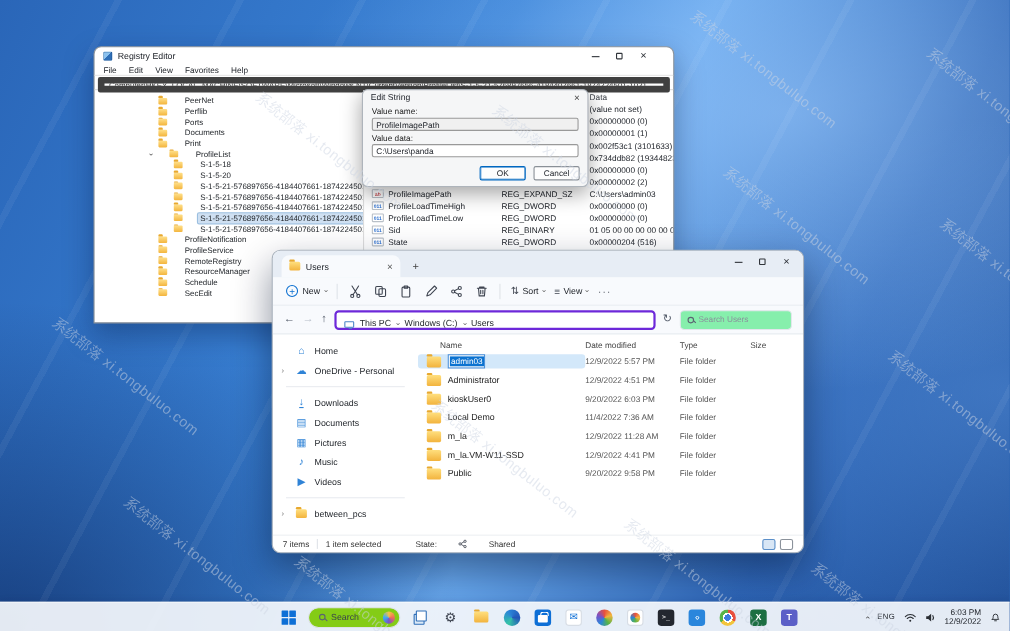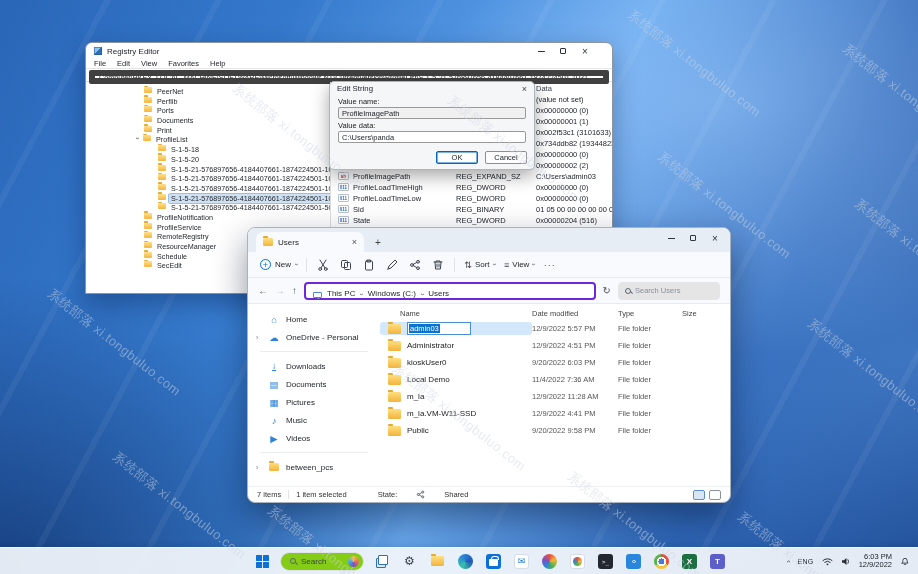--- a/index.html
+++ b/index.html
@@ -21,21 +21,21 @@
 
 
 .reg{position:absolute;left:85px;top:42px;width:528px;height:252px;background:#fff;border:1px solid #8d949c;border-radius:7px 7px 0 0;box-shadow:0 10px 26px rgba(0,20,60,.35);z-index:10;font-size:7.5px}
 .reg-title{height:16px;display:flex;align-items:center;gap:5px;padding:0 16px 0 8px;font-size:8px}
 .regico{width:8px;height:8px;border-radius:1px;background:linear-gradient(135deg,#8cc2ee 0 50%,#2e6fb8 50% 100%);box-shadow:inset 0 0 0 .5px #1d4f86;flex:0 0 auto}
 .reg-menu{display:flex;gap:11px;padding:0 8px;height:10px;align-items:center;border-bottom:1px solid #e6e6e6;font-size:7.5px;color:#24282e}
 .reg-addr{padding:1px 3px;height:13px;border-bottom:1px solid #ddd}
 .reg-addr-box{height:14px;border:6px solid #404040;border-radius:2px;display:flex;align-items:center;padding:0 4px;white-space:nowrap;overflow:hidden;font-size:7.2px;color:#222}
 .reg-body{display:flex;height:calc(100% - 39px);position:relative}
 .reg-tree{width:245px;border-right:1px solid #ddd;padding-top:5px;overflow:hidden}
-.titem{display:flex;align-items:flex-start;gap:3px;height:9.7px;padding-left:58px;white-space:nowrap}
+.titem{display:flex;align-items:center;gap:14px;height:9.7px;padding-left:58px;white-space:nowrap}
 .titem.l1{padding-left:72px}
 .exp-arrow{display:inline-block;transform:rotate(90deg);font-size:7px;color:#444;width:6px;margin-left:-10px;text-align:center;font-style:normal}
 .tfold{flex:0 0 auto;width:8px;height:6px;background:linear-gradient(#ffe08a,#f3b53e);border-radius:1px;position:relative}
 .tfold::before{content:"";position:absolute;top:-1.5px;left:0;width:3.5px;height:1.5px;background:#e8a92f;border-radius:1px 1px 0 0}
 .tlabel{font-size:7.2px;color:#1c2025;padding:0 2px;border-radius:1px}
 .titem.sel .tlabel{background:#cfe0f2;outline:.5px solid #9bbfe0}
 .reg-values{flex:1;position:relative;overflow:hidden;padding-top:1px}
 .vrow{height:11px;position:relative}
 .vhead{color:#3a3f46}
 .vname{position:absolute;left:22px;top:1px;white-space:nowrap}
@@ -72,21 +72,21 @@
 .tbtn svg{stroke:#3e4450;fill:none;stroke-width:1;stroke-linecap:round;stroke-linejoin:round}
 .tb-drop{display:flex;align-items:center;gap:3px;color:#1c2026}
 .gly{font-size:9px;color:#3e4450}
 .tb-more{font-size:9px;letter-spacing:1px;color:#3e4450}
 .exp-addr{height:26px;background:#f8fafd;display:flex;align-items:center;gap:7px;padding:0 10px;border-bottom:1px solid #e7ebf0}
 .nav{color:#4c5563;font-size:10px}
 .nav.dis{color:#b7bec8}
 .crumb{flex:1;height:18px;background:#fff;border:2px solid #6d28d9;border-radius:4px;display:flex;align-items:flex-end;gap:5px;padding:0 7px;color:#1c2026}
 .pcico{width:9px;height:6px;border:1px solid #4c87c8;border-radius:1px;position:relative;flex:0 0 auto}
 .pcico::after{content:"";position:absolute;left:2.5px;bottom:-2px;width:3px;height:1px;background:#4c87c8}
-.search{width:102px;height:18px;background:#e5e5e5;border:1px solid #e2e6ec;border-radius:4px;display:flex;align-items:center;gap:4px;padding:0 6px}
+.search{width:102px;height:18px;background:#86efac;border:1px solid #e2e6ec;border-radius:4px;display:flex;align-items:center;gap:4px;padding:0 6px}
 .search-in{border:none;outline:none;width:72px;font-size:7.5px;color:#333;background:transparent;font-family:inherit}
 .search-in::placeholder{color:#8a919c}
 .mag{width:6px;height:6px;border:1px solid #5b6472;border-radius:50%;position:relative;flex:0 0 auto}
 .mag::after{content:"";position:absolute;width:3px;height:1px;background:#5b6472;transform:rotate(45deg);right:-2.5px;bottom:-.5px}
 .exp-body{display:flex;height:calc(100% - 92px)}
 .exp-side{width:132px;padding-top:6px}
 .sitem{height:18px;display:flex;align-items:center;gap:6px;padding-left:20px;font-size:8px;color:#1c2026;position:relative}
 .schev{position:absolute;left:8px;font-size:7px;color:#777;font-style:normal}
 .sic{width:12px;display:flex;align-items:center;justify-content:center;color:#2f83d6;font-size:9.5px;flex:0 0 auto}
 .mon{width:9px;height:6px;border:1px solid #2f83d6;border-radius:1px;display:block;position:relative}
@@ -99,21 +99,21 @@
 .c-date{width:86px}
 .c-type{width:64px}
 .c-size{width:40px}
 .frow{display:flex;height:17px;align-items:center;font-size:8px;color:#222}
 .frow .c-name{display:flex;align-items:center;gap:6px;padding-left:8px}
 .frow .c-date,.frow .c-type{color:#555;font-size:7.5px;padding-left:0}
 .frow.sel .c-name{background:#d3e8fa;border-radius:3px}
 .ficon{width:13px;height:10px;background:linear-gradient(#ffdf7e,#f2b33d);border-radius:1.5px;position:relative;flex:0 0 auto}
 .ficon::before{content:"";position:absolute;top:-2px;left:0;width:5px;height:2px;background:#e8a92f;border-radius:1px 1px 0 0}
 .ficon.sm{width:10px;height:8px}
-.rename{width:64px;height:13px;border:1px solid #4a90d9;background:#fff;display:flex;align-items:center;padding:0 1px}
+.rename{width:34px;height:13px;border:1px solid #4a90d9;background:#fff;display:flex;align-items:center;padding:0 1px}
 .rensel{background:#0b72d0;color:#fff;font-size:7.5px;padding:0 1px;white-space:nowrap}
 .exp-status{height:16px;border-top:1px solid #edf0f3;display:flex;align-items:center;gap:7px;padding:0 9px;font-size:7.5px;color:#333}
 .state{display:flex;align-items:flex-end;gap:19px;margin-left:24px}
 .state svg{stroke:#3e4450;fill:none;stroke-width:1}
 .viewtoggles{margin-left:auto;display:flex;gap:4px}
 .vt{width:12px;height:10px;border:1px solid #8b929b;border-radius:2px;display:block}
 .vt.act{background:#d8e6f5;border-color:#5b8fc9}
 
 
 .taskbar{position:absolute;left:0;bottom:0;width:100%;height:27px;background:rgba(243,246,251,.93);border-top:1px solid rgba(255,255,255,.6);z-index:60;box-shadow:0 -1px 6px rgba(0,30,80,.15)}

